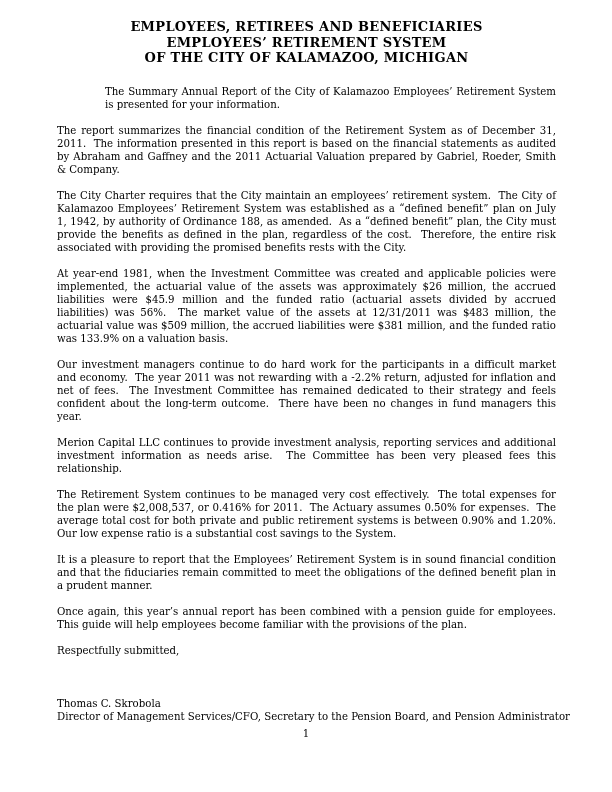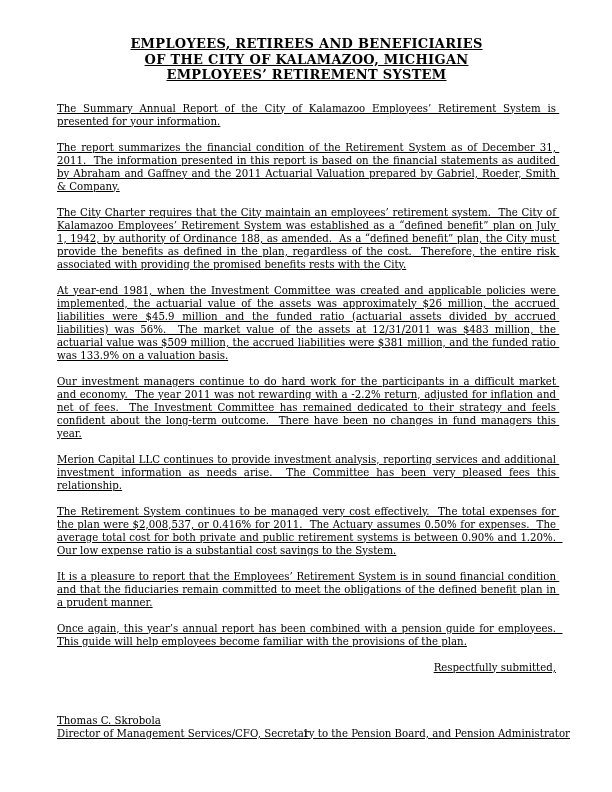--- a/index.html
+++ b/index.html
@@ -14,47 +14,46 @@
     background: #ffffff;
     font-family: "DejaVu Serif", serif;
     color: #000000;
     overflow: hidden;
     box-sizing: border-box;
   }
   .content {
     position: absolute;
     left: 57px;
     right: 56px;
-    top: 36px;
-    text-decoration: underline;
+    top: 19px;
   }
   .title-block {
     text-align: center;
     font-weight: bold;
     font-size: 13px;
     line-height: 15.5px;
     letter-spacing: 0.3px;
     white-space: nowrap;
   }
   .para {
     margin: 13px 0 0 0;
     font-size: 10.2px;
     line-height: 13px;
     text-align: justify;
     text-align-last: left;
     white-space: pre-wrap;
   }
   .para.first {
     margin-top: 19px;
+    margin-left: 48px;
   }
   .closing {
     margin: 13px 0 0 0;
     font-size: 10.2px;
     line-height: 13px;
-    text-align: right;
   }
   .sig-block {
     margin-top: 40px;
     font-size: 10.2px;
     line-height: 13px;
   }
   .sig-title {
     white-space: nowrap;
   }
   .page-number {
@@ -68,22 +67,22 @@
   }
 </style>
 </head>
 <body>
 
 <div class="page">
   <div class="content">
 
     <div class="title-block">
       <div>EMPLOYEES, RETIREES AND BENEFICIARIES</div>
+      <div>EMPLOYEES’ RETIREMENT SYSTEM</div>
       <div>OF THE CITY OF KALAMAZOO, MICHIGAN</div>
-      <div>EMPLOYEES’ RETIREMENT SYSTEM</div>
     </div>
 
     <p class="para first">The Summary Annual Report of the City of Kalamazoo Employees’ Retirement System is presented for your information.</p>
     <p class="para">The report summarizes the financial condition of the Retirement System as of December 31, 2011.  The information presented in this report is based on the financial statements as audited by Abraham and Gaffney and the 2011 Actuarial Valuation prepared by Gabriel, Roeder, Smith &amp; Company.</p>
     <p class="para">The City Charter requires that the City maintain an employees’ retirement system.  The City of Kalamazoo Employees’ Retirement System was established as a “defined benefit” plan on July 1, 1942, by authority of Ordinance 188, as amended.  As a “defined benefit” plan, the City must provide the benefits as defined in the plan, regardless of the cost.  Therefore, the entire risk associated with providing the promised benefits rests with the City.</p>
     <p class="para">At year-end 1981, when the Investment Committee was created and applicable policies were implemented, the actuarial value of the assets was approximately $26 million, the accrued liabilities were $45.9 million and the funded ratio (actuarial assets divided by accrued liabilities) was 56%.  The market value of the assets at 12/31/2011 was $483 million, the actuarial value was $509 million, the accrued liabilities were $381 million, and the funded ratio was 133.9% on a valuation basis.</p>
     <p class="para">Our investment managers continue to do hard work for the participants in a difficult market and economy.  The year 2011 was not rewarding with a -2.2% return, adjusted for inflation and net of fees.  The Investment Committee has remained dedicated to their strategy and feels confident about the long-term outcome.  There have been no changes in fund managers this year.</p>
     <p class="para">Merion Capital LLC continues to provide investment analysis, reporting services and additional investment information as needs arise.  The Committee has been very pleased fees this relationship.</p>
     <p class="para">The Retirement System continues to be managed very cost effectively.  The total expenses for the plan were $2,008,537, or 0.416% for 2011.  The Actuary assumes 0.50% for expenses.  The average total cost for both private and public retirement systems is between 0.90% and 1.20%.  Our low expense ratio is a substantial cost savings to the System.</p>
     <p class="para">It is a pleasure to report that the Employees’ Retirement System is in sound financial condition and that the fiduciaries remain committed to meet the obligations of the defined benefit plan in a prudent manner.</p>

